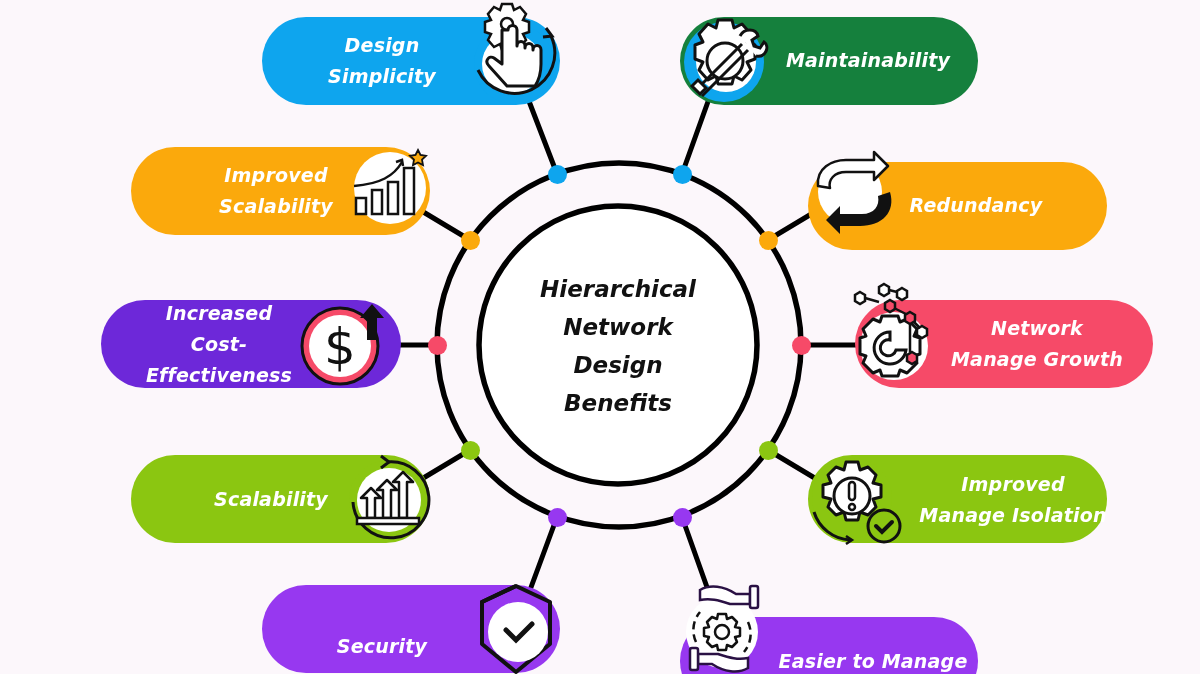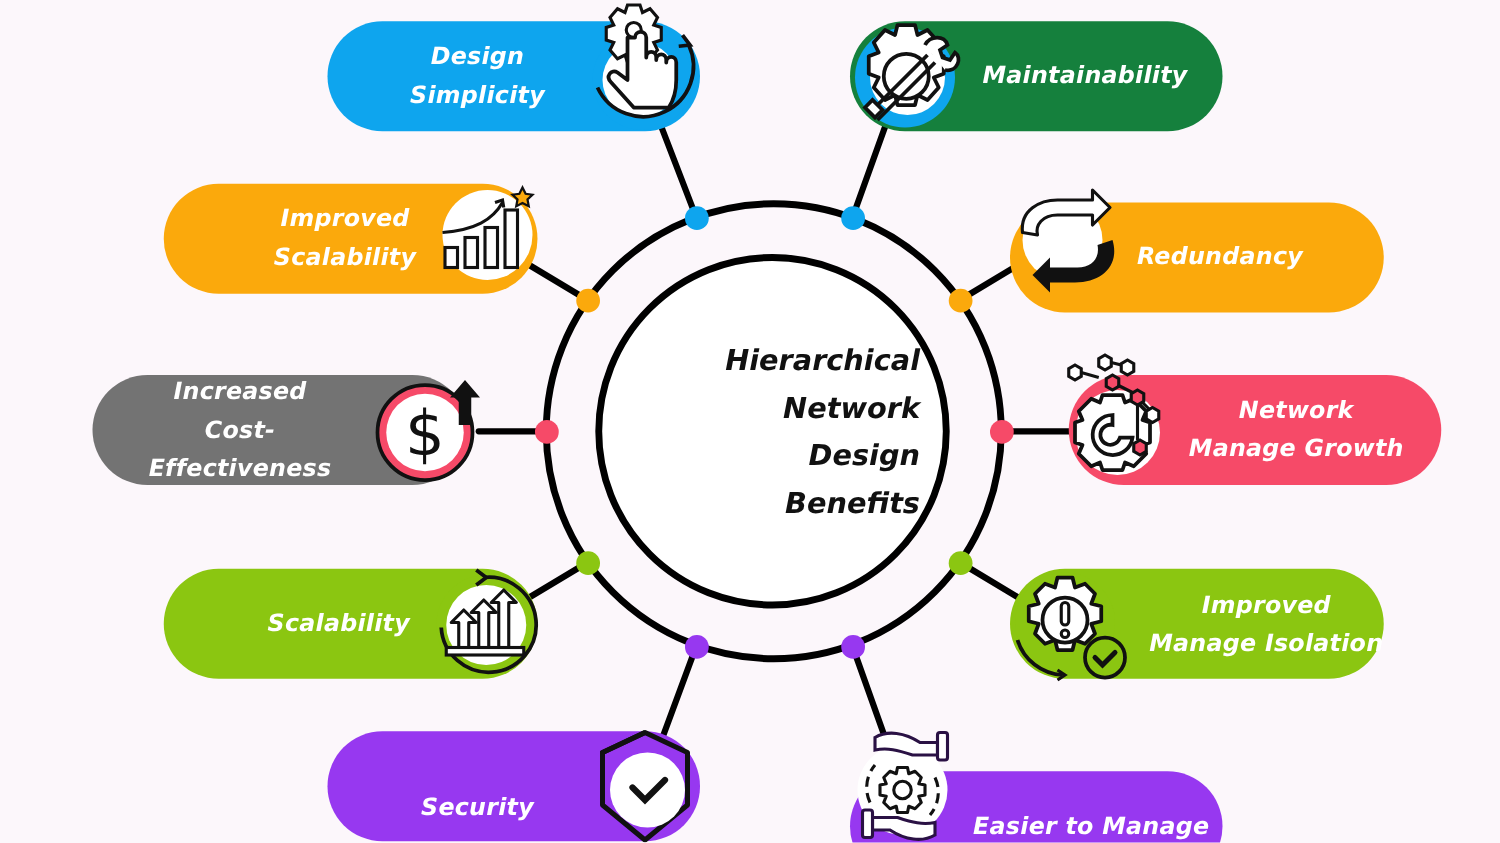--- a/index.html
+++ b/index.html
@@ -3,21 +3,21 @@
 <meta charset="utf-8">
 <style>
   html, body { margin:0; padding:0; }
   body { width:1200px; height:674px; background:#fcf7fb; position:relative; overflow:hidden;
          font-family:"DejaVu Sans","Liberation Sans",sans-serif; }
   #stage { position:absolute; left:0; top:0; width:1200px; height:674px; }
   .pill { position:absolute; height:88px; border-radius:44px; display:flex; align-items:center; }
   .pill .label { position:absolute; color:#fff; font-weight:bold; font-style:italic; font-size:19px;
                  line-height:31px; text-align:center; letter-spacing:0.2px; }
   .icon-wrap { position:absolute; width:86px; height:86px; }
-  .center-title { position:absolute; left:500px; top:270px; width:236px; text-align:right;
+  .center-title { position:absolute; left:500px; top:270px; width:236px; text-align:center;
                   font-weight:bold; font-style:italic; font-size:23px; line-height:38px; color:#111; }
   .dot { position:absolute; width:19px; height:19px; border-radius:50%; margin-left:-9.5px; margin-top:-9.5px; }
 </style>
 </head>
 <body>
 
 <div id="stage">
 
   <svg width="1200" height="674" style="position:absolute;left:0;top:0;">
     <g stroke="#000" stroke-width="5" fill="none" stroke-linecap="round">
@@ -112,21 +112,21 @@
     <div class="label" style="left:88px;width:160px;top:28px">
       <div>Redundancy</div>
     </div>
   </div>
   <svg class="icon-wrap" style="left:806px;top:146px;width:96px;height:90px" viewBox="0 0 96 90">
     <circle cx="44" cy="46" r="32" fill="#fff"></circle>
     <path d="M12 40 c-2 -18 14 -26 28 -26 h28 v-8 l14 14 l-14 14 v-8 h-28 c-12 0 -18 8 -16 16 z" fill="#fff" stroke="#111" stroke-width="2.5" stroke-linejoin="round"></path>
     <path d="M84 46 c6 20 -8 34 -30 34 h-20 v8 l-14 -14 l14 -14 v8 h22 c12 0 18 -8 16 -18 z" fill="#111"></path>
   </svg>
 
-  <div class="pill" style="left:74px;top:300px;width:300px;background:#737373">
+  <div class="pill" style="left:101px;top:300px;width:300px;background:#6d28d9">
     <div class="label" style="left:18px;width:200px;top:-2px;line-height:31px">
       <div>Increased</div>
         <div>Cost-</div>
         <div>Effectiveness</div>
     </div>
   </div>
   <svg class="icon-wrap" style="left:294px;top:296px;width:100px;height:96px" viewBox="0 0 100 96">
     <circle cx="46" cy="50" r="38" fill="#f64a68" stroke="#111" stroke-width="3"></circle>
     <circle cx="46" cy="50" r="31" fill="#fff"></circle>
     <text x="46" y="68" text-anchor="middle" font-family="DejaVu Sans, sans-serif" font-size="50" fill="#111">$</text>

